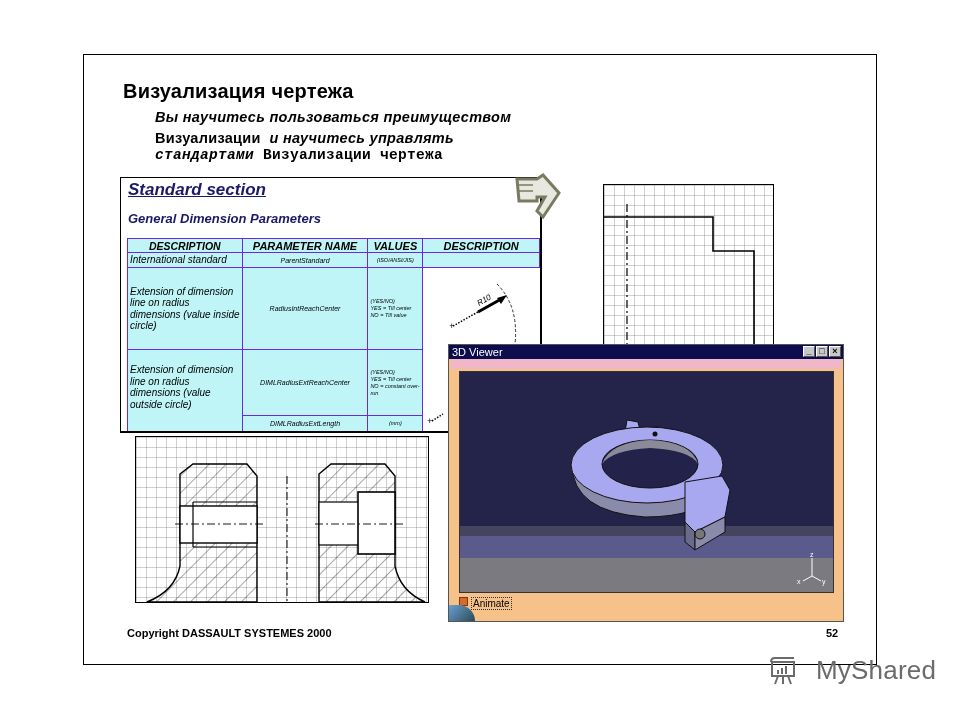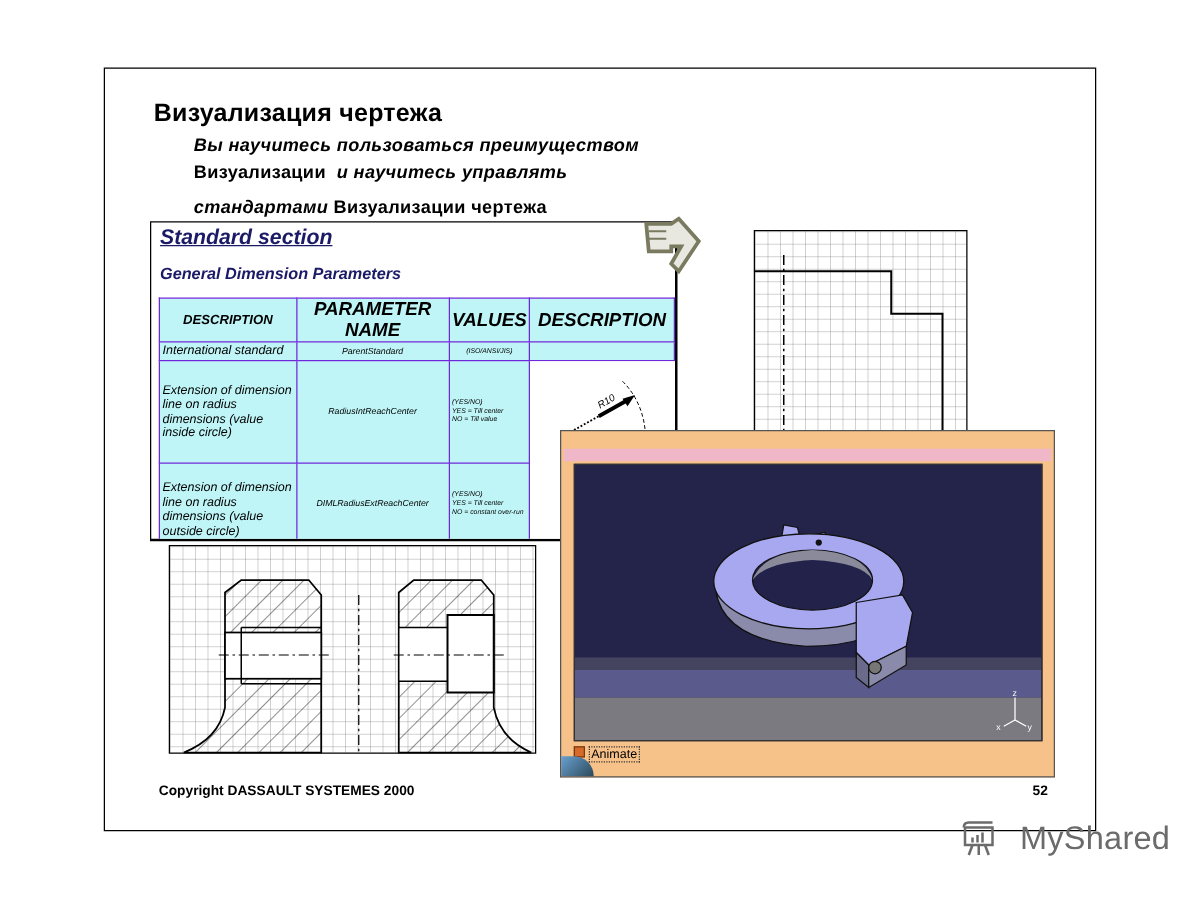--- a/index.html
+++ b/index.html
@@ -1,29 +1,29 @@
 <!DOCTYPE html>
 <html><head>
 <meta charset="utf-8">
 <style>
   html,body{margin:0;padding:0;}
   body{width:960px;height:720px;background:#ffffff;position:relative;overflow:hidden;font-family:"Liberation Sans",sans-serif;}
   .slide{position:absolute;left:83px;top:54px;width:794px;height:611px;border:1px solid #000;box-sizing:border-box;background:#fff;}
   .title{position:absolute;left:123px;top:80px;font-size:20px;font-weight:bold;color:#000;letter-spacing:0.2px;}
   .sub{position:absolute;left:123px;font-size:14.5px;font-weight:bold;color:#000;letter-spacing:0.3px;margin-left:32px;}
   .sub i{font-style:italic;}
-  .l1{top:109px;} .l2{top:130px;} .l3{top:158px;}
+  .l1{top:109px;} .l2{top:130px;} .l3{top:147px;font-family:Liberation Mono, monospace;}
 
   
   .std{position:absolute;left:120px;top:177px;width:422px;height:256px;border:1px solid #000;border-right:2px solid #000;border-bottom:2px solid #000;background:#fff;box-sizing:border-box;overflow:hidden;font-style:italic;}
   .std h1{position:absolute;left:7px;top:2px;margin:0;font-size:17px;color:#1a1a66;text-decoration:underline;font-weight:bold;}
   .std h2{position:absolute;left:7px;top:33px;margin:0;font-size:13px;color:#1a1a66;font-weight:bold;}
   .tbl{position:absolute;left:6px;top:60px;border-collapse:collapse;}
   .tbl td,.tbl th{border:1px solid #6d28d9;background:#bff5f7;padding:0 2px;vertical-align:middle;color:#000;}
-  .tbl th{font-size:15px;font-weight:bold;height:13px;}
+  .tbl th{font-size:11px;font-weight:bold;height:13px;}
   .tbl th.big{font-size:10.5px;}
   .tbl td.desc{font-size:10px;text-align:left;line-height:11.5px;}
   .tbl td.pn{font-size:7px;text-align:center;}
   .tbl td.val{font-size:5.5px;text-align:left;line-height:7px;}
   .tbl td.white{background:#fff;border-top:none;border-bottom:none;border-right:none;}
 
   .hand{position:absolute;left:515px;top:173px;width:50px;height:48px;}
 
   
   .grid{background-color:#fff;background-image:
@@ -146,20 +146,28 @@
     <line x1="152" y1="40" x2="152" y2="166" stroke="#000" stroke-width="1" stroke-dasharray="8,3,2,3"></line>
 
     <path d="M184 38 L196 28 L250 28 L260 40 L260 130 Q265 155 290 166 L184 166 Z" fill="url(#hatch)" stroke="#000" stroke-width="1.4"></path>
     <rect x="184" y="66" width="40" height="43" fill="#fff" stroke="#000" stroke-width="1.2"></rect>
     <rect x="223" y="56" width="37" height="62" fill="#fff" stroke="#000" stroke-width="1.6"></rect>
     <line x1="180" y1="88" x2="270" y2="88" stroke="#000" stroke-width="0.9" stroke-dasharray="8,3,2,3"></line>
   </svg>
 </div>
 
 <div class="viewer">
+  <div class="vtitle">
+    <span>3D Viewer</span>
+    <div class="wbtns">
+      <div class="wbtn">_</div>
+      <div class="wbtn">□</div>
+      <div class="wbtn">×</div>
+    </div>
+  </div>
   <div class="pinkband"></div>
   <div class="scene">
     <div class="floor1"></div>
     <div class="floor2"></div>
     <div class="floor3"></div>
     <svg width="375" height="222" style="position:absolute;left:0;top:0">
 
       <path d="M112 92 Q112 140 185 145 Q240 145 258 120 L258 100 Q240 130 185 130 Q125 128 112 92 Z" fill="#8a8aaa" stroke="#111" stroke-width="1"></path>
 
       <path d="M165 60 L167 48 L178 50 L180 58 L200 54 L202 62 Z" fill="#a8a8f0" stroke="#111" stroke-width="1"></path>

